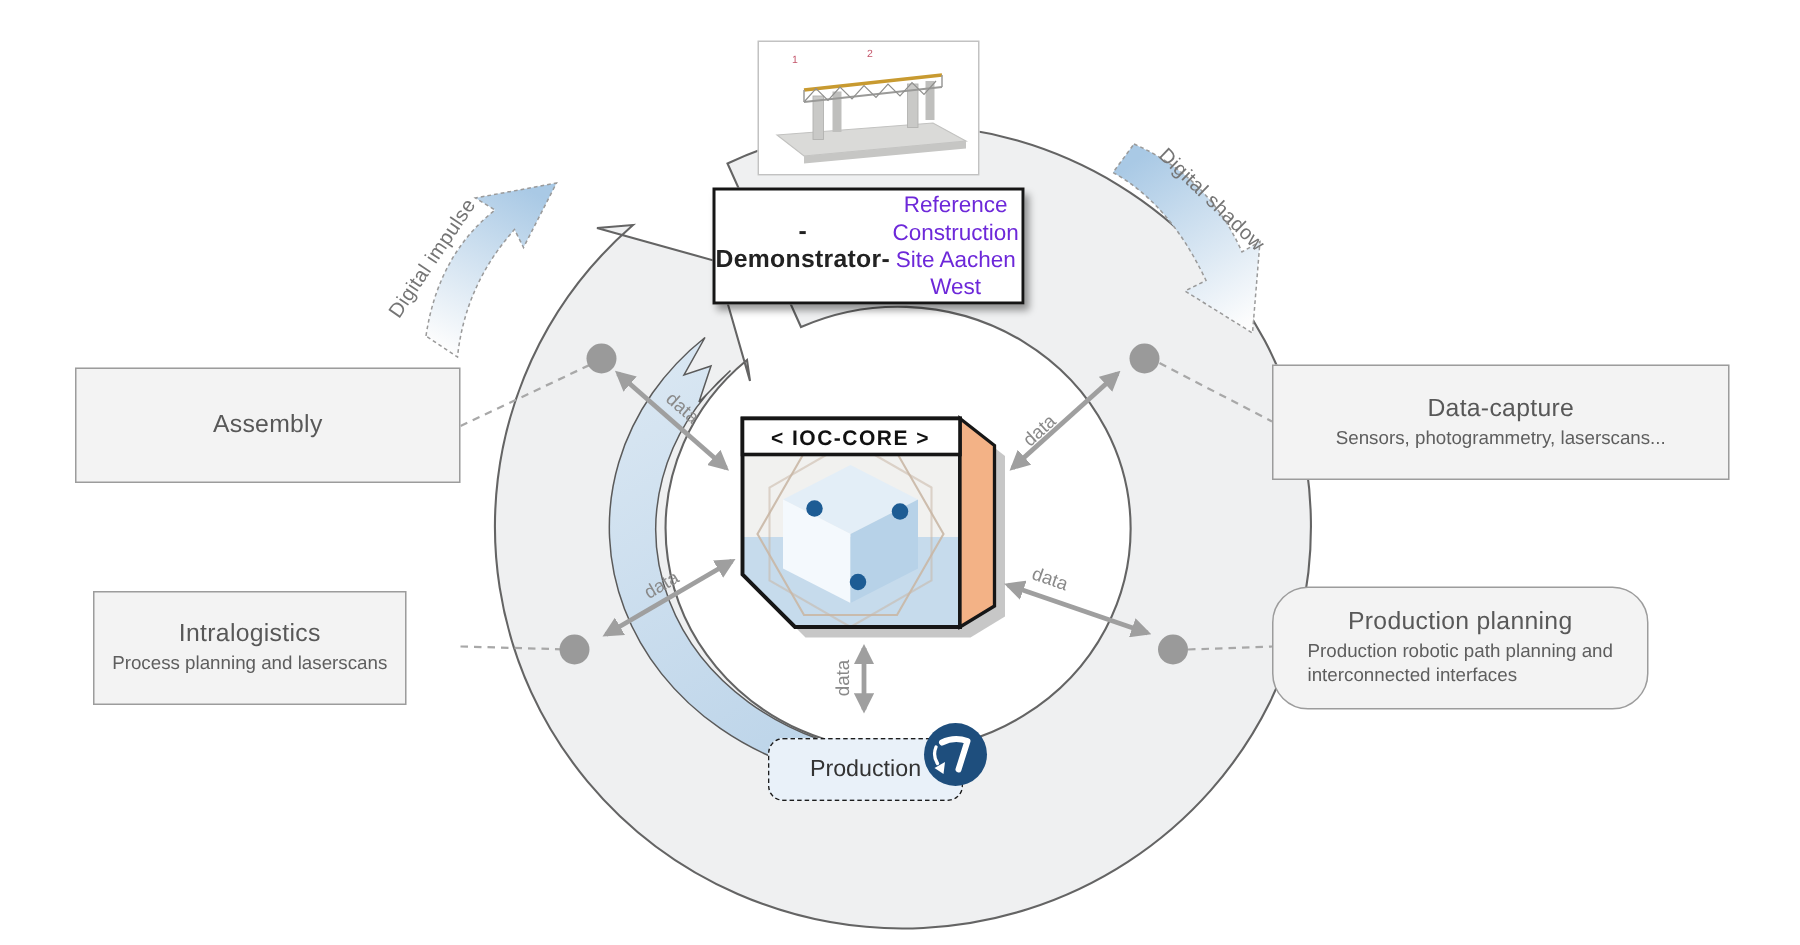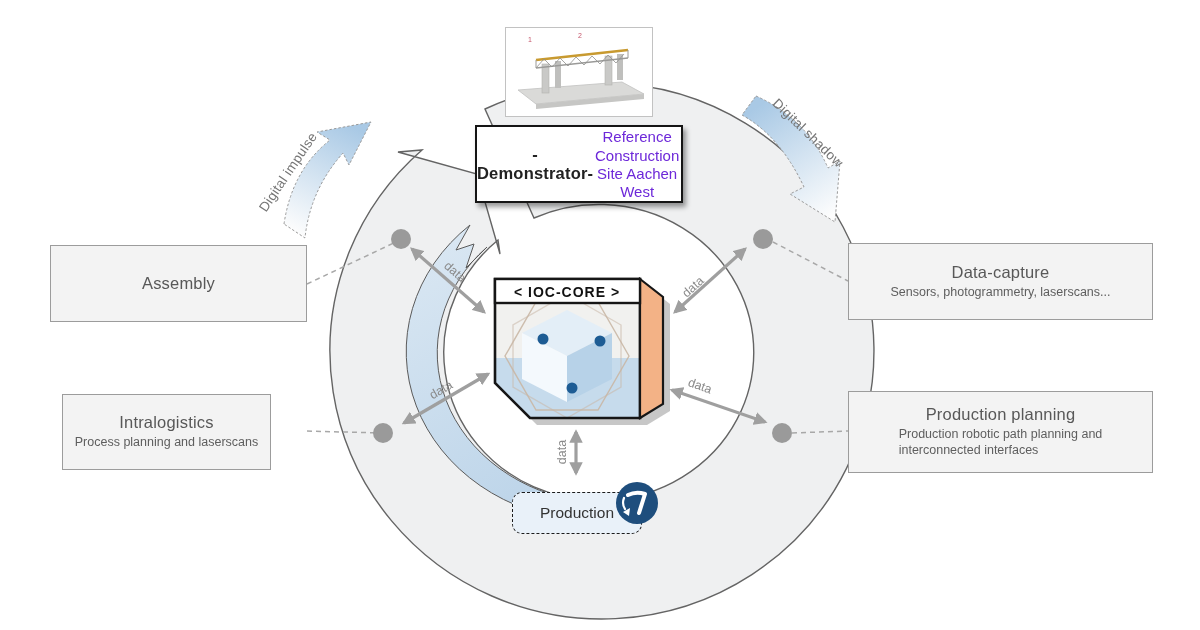--- a/index.html
+++ b/index.html
@@ -149,21 +149,21 @@
     <div class="node-title">Assembly</div>
   </div>
   <div class="node-box lvl2" style="left:62px;top:394px;width:209px;height:76px;">
     <div class="node-title">Intralogistics</div>
     <div class="node-sub">Process planning and laserscans</div>
   </div>
   <div class="node-box lvl2" style="left:848px;top:243px;width:305px;height:77px;">
     <div class="node-title">Data-capture</div>
     <div class="node-sub">Sensors, photogrammetry, laserscans...</div>
   </div>
-  <div class="node-box lvl2" style="left:848px;top:391px;width:305px;height:82px;">
+  <div class="node-box lvl2" style="left:848px;top:391px;width:251px;height:82px;border-radius:24px;">
     <div class="node-title">Production planning</div>
     <div class="node-sub">Production robotic path planning and
 interconnected interfaces</div>
   </div>
 
   <div class="production-box">
     <span>Production</span>
   </div>
 
   <div class="robot-badge">

